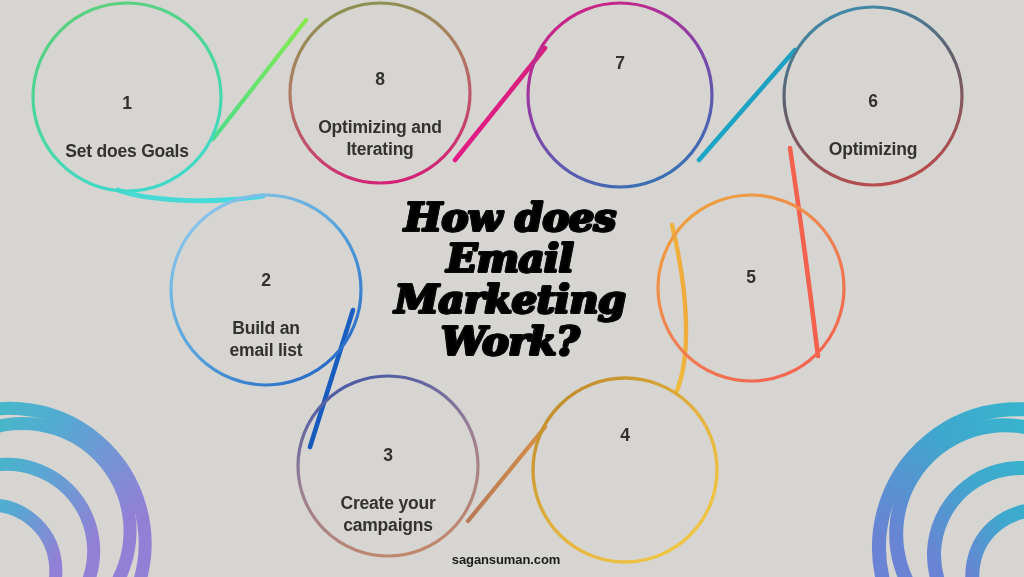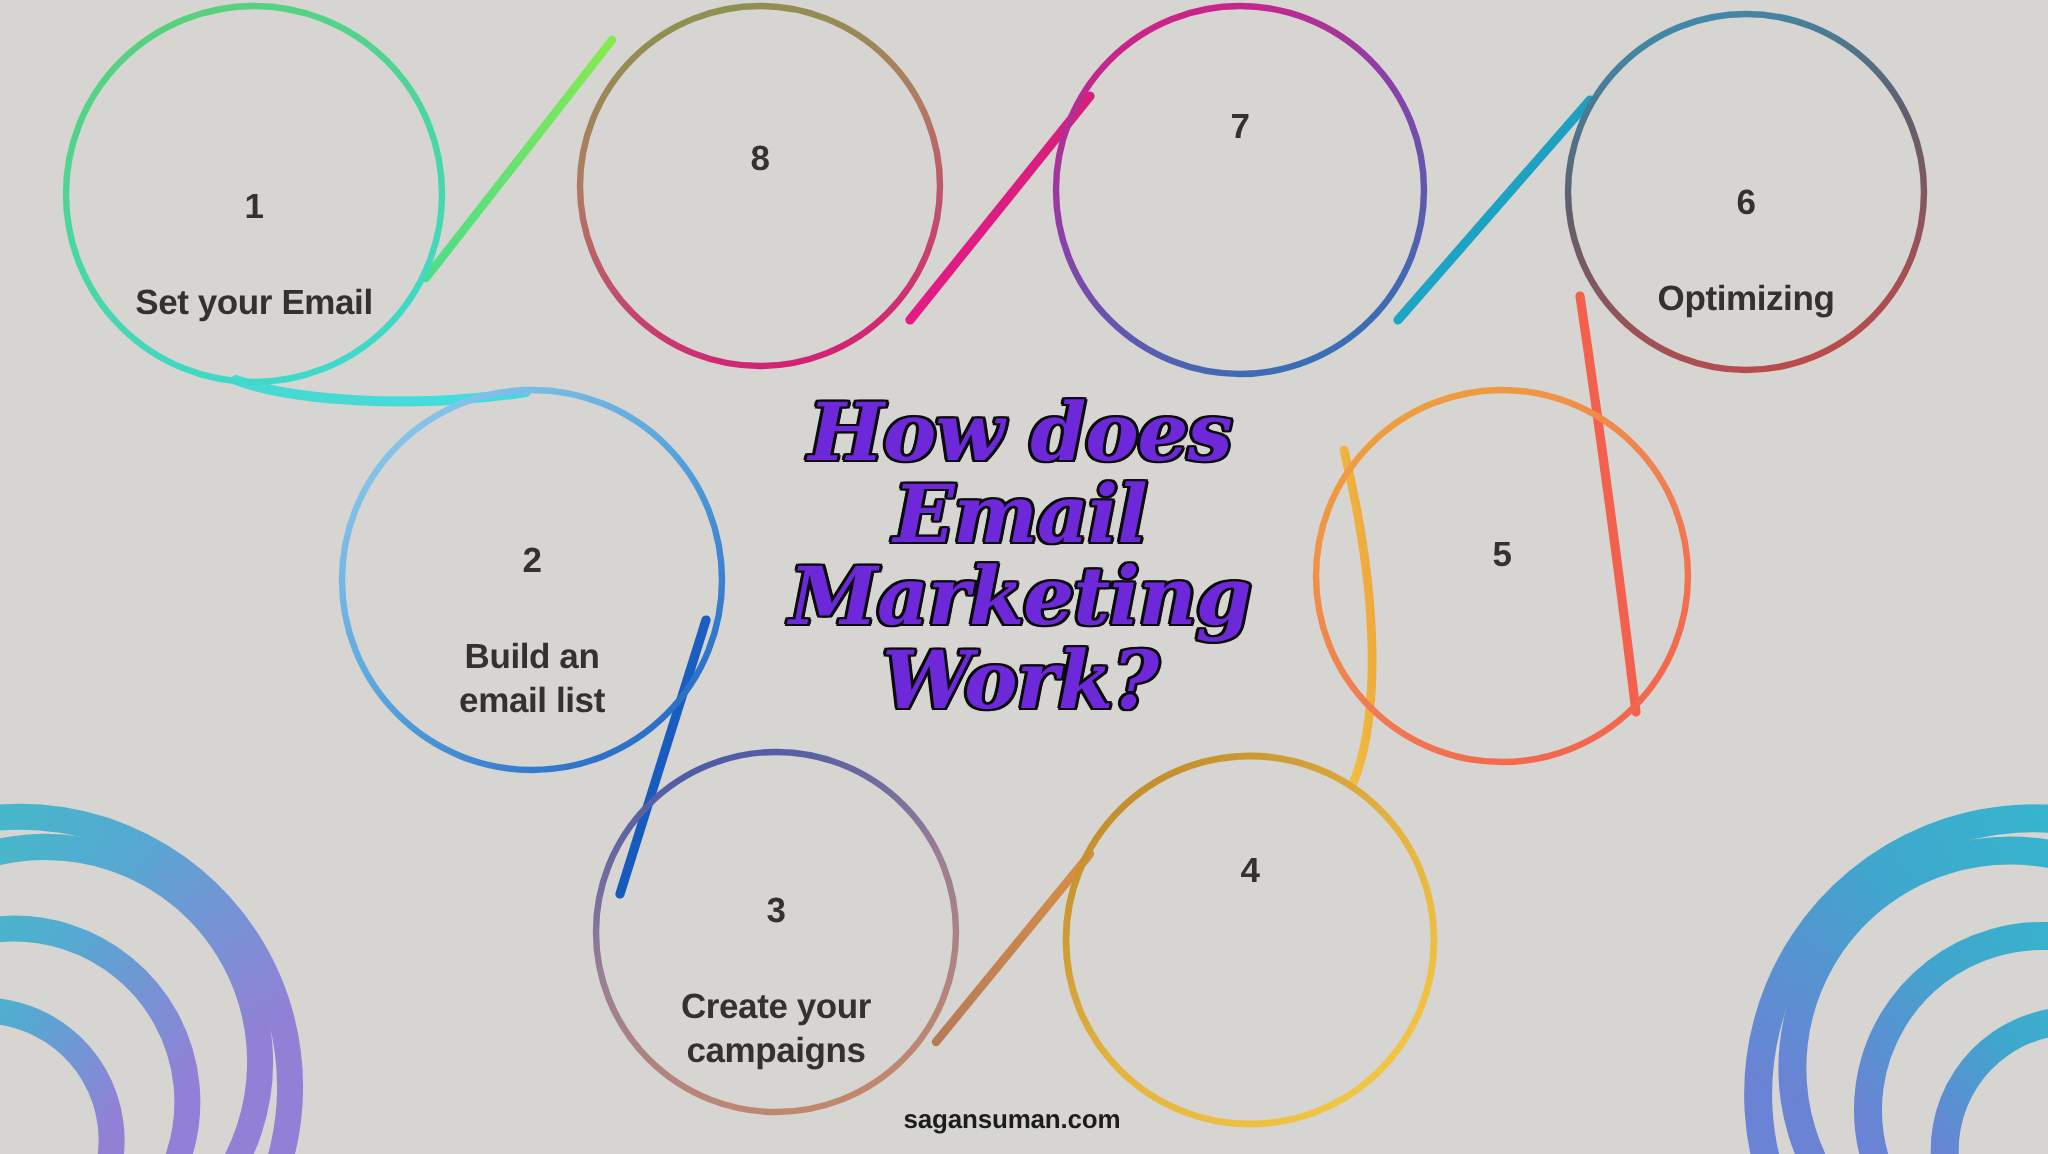--- a/index.html
+++ b/index.html
@@ -40,21 +40,21 @@
     font-size: 17.5px;
     line-height: 1.5;
     margin-bottom: 1px;
   }
   .center-title {
     position: absolute;
     left: 372px;
     top: 196px;
     width: 276px;
     text-align: center;
-    color: #6d28d9;
+    color: #000000;
     font-family: "DejaVu Serif", serif;
     font-weight: 700;
     font-style: italic;
     font-size: 40px;
     line-height: 1.03;
     letter-spacing: -0.5px;
     text-shadow:
       1.6px 0 0 #0b0b0b, -1.6px 0 0 #0b0b0b,
       0 1.2px 0 #0b0b0b, 0 -1.2px 0 #0b0b0b,
       1.2px 1.2px 0 #0b0b0b, -1.2px 1.2px 0 #0b0b0b,
@@ -201,21 +201,21 @@
       <circle cx="625" cy="470" r="92" stroke="url(#g-n4)" stroke-width="3.4"></circle>
       <circle cx="751" cy="288" r="93" stroke="url(#g-n5)" stroke-width="3.2"></circle>
       <circle cx="873" cy="96" r="89" stroke="url(#g-n6)" stroke-width="3.2"></circle>
       <circle cx="620" cy="95" r="92" stroke="url(#g-n7)" stroke-width="3.2"></circle>
       <circle cx="380" cy="93" r="90" stroke="url(#g-n8)" stroke-width="3.2"></circle>
     </g>
   </svg>
 
   <div class="node-label" style="left:22px;  top:68px;  width:210px;">
     <span class="node-num">1</span>
-    <span>Set your Email</span>
+    <span>Set does Goals</span>
   </div>
 
   <div class="node-label" style="left:161px; top:245px; width:210px;">
     <span class="node-num">2</span>
     <span>Build an
 email list</span>
   </div>
 
   <div class="node-label" style="left:283px; top:420px; width:210px;">
     <span class="node-num">3</span>
@@ -235,20 +235,22 @@
     <span class="node-num">6</span>
     <span>Optimizing</span>
   </div>
 
   <div class="node-label" style="left:514px; top:28px;  width:212px;">
     <span class="node-num">7</span>
   </div>
 
   <div class="node-label" style="left:274px; top:44px;  width:212px;">
     <span class="node-num">8</span>
+    <span>Optimizing and
+Iterating</span>
   </div>
 
   <div class="center-title">How does
 Email
 Marketing
 Work?</div>
 
   <div class="watermark">sagansuman.com</div>
 
 </div>

